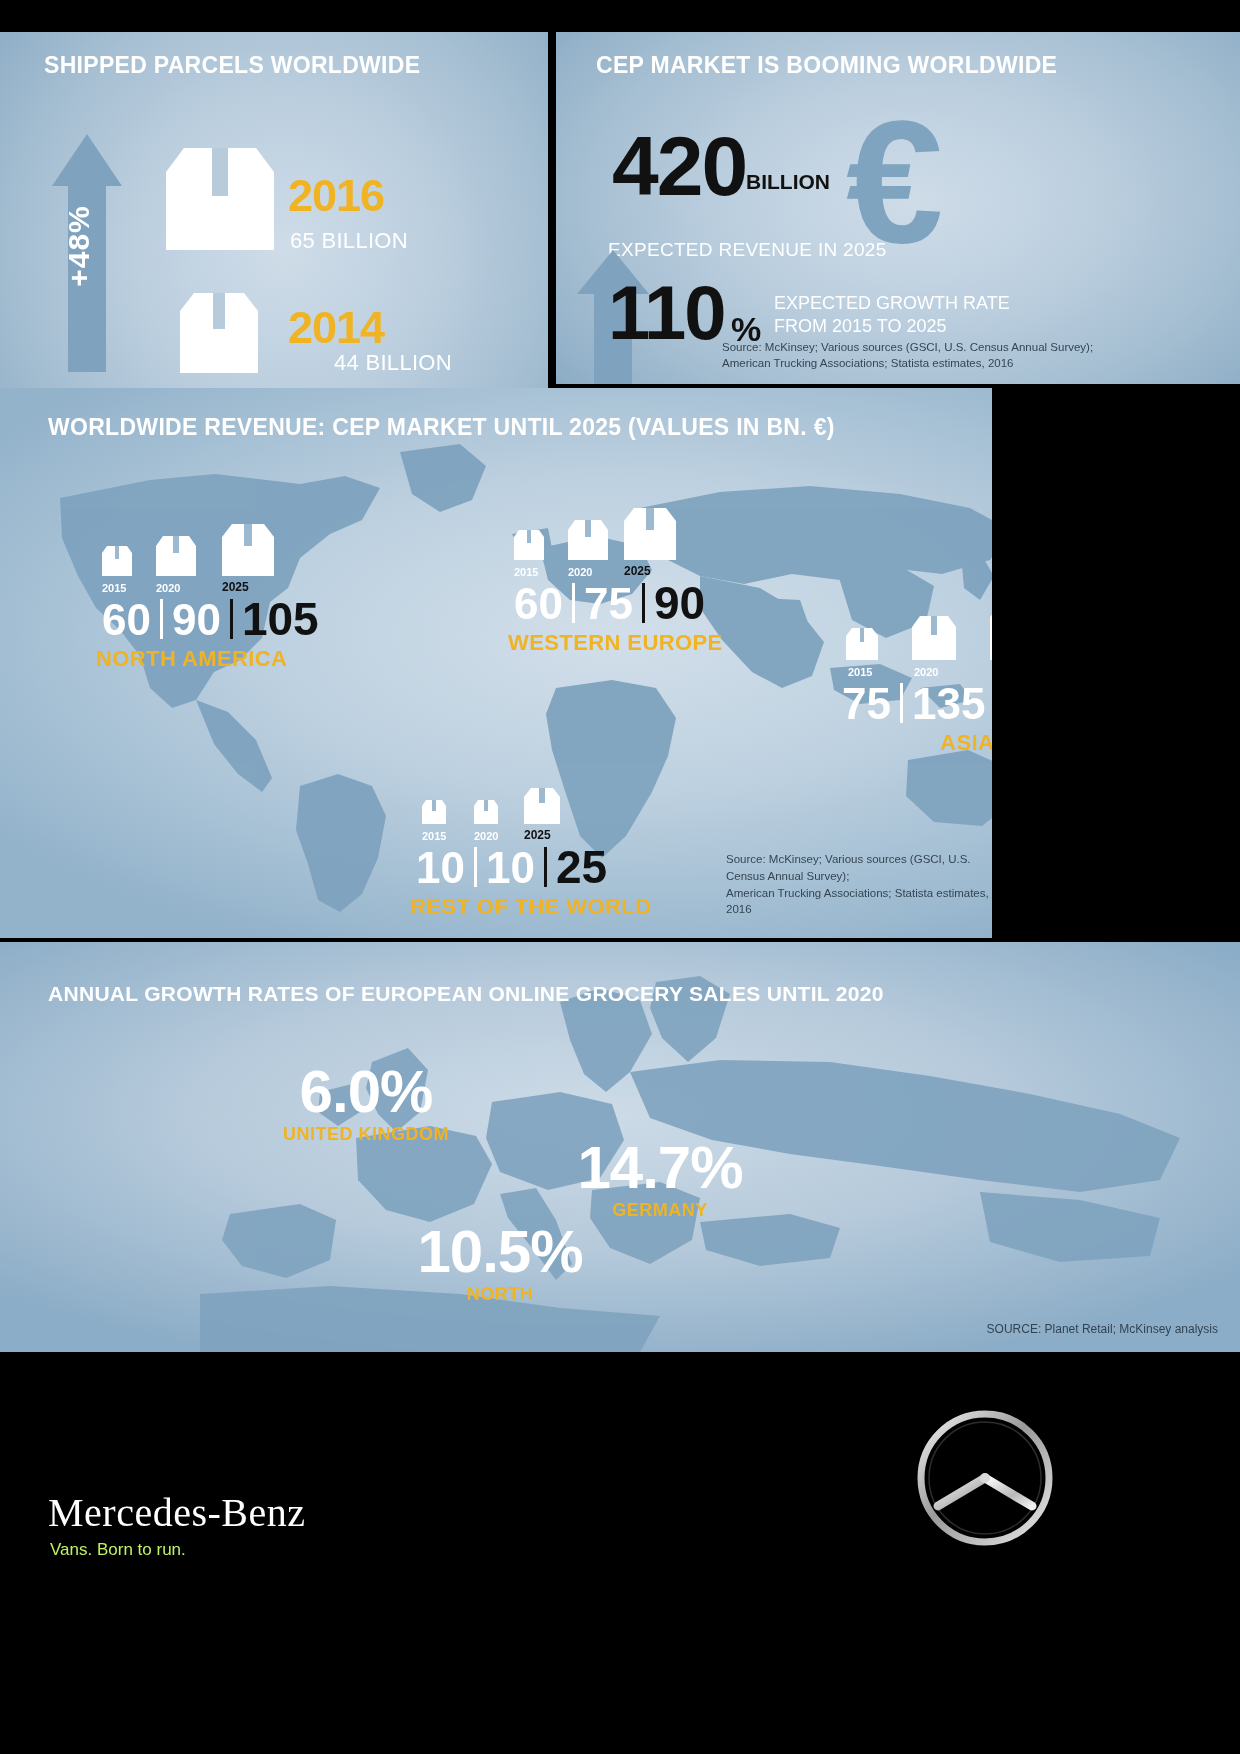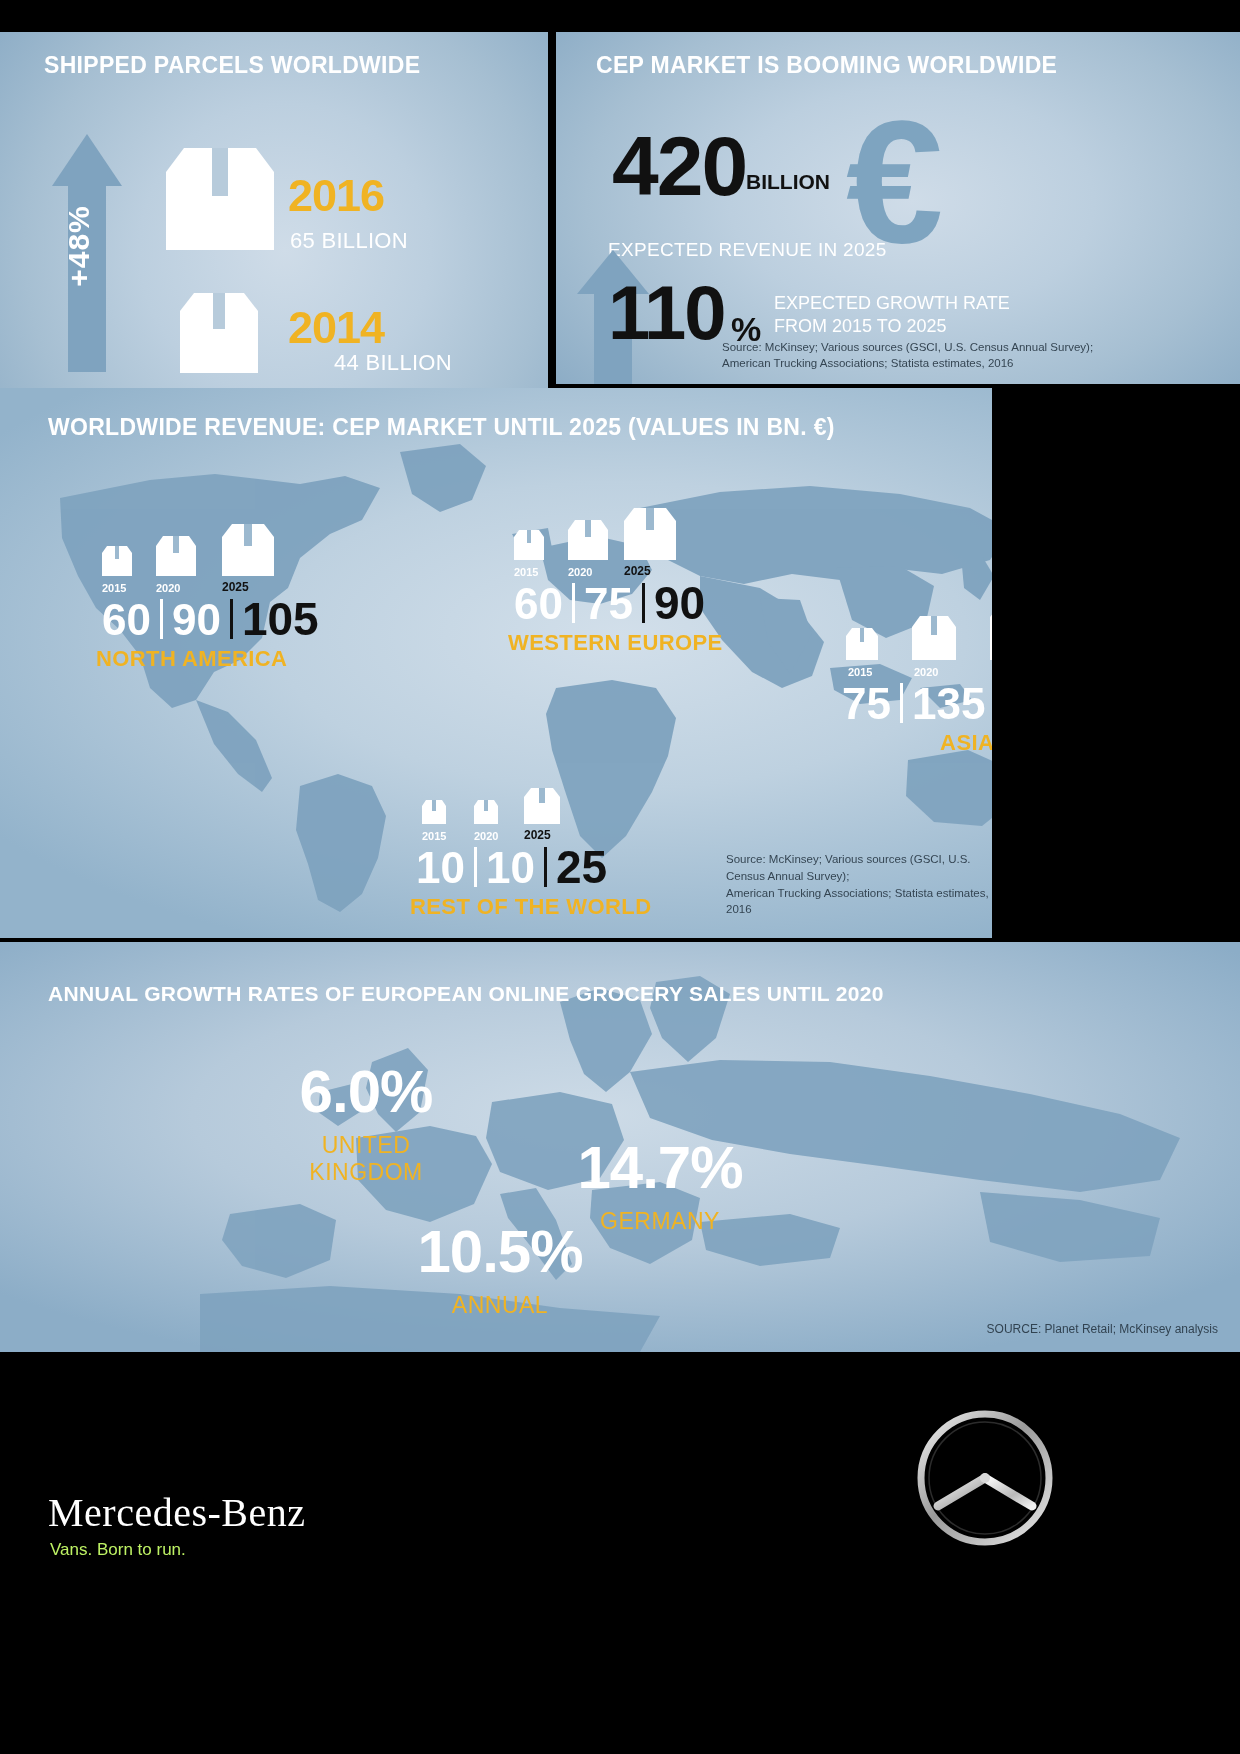--- a/index.html
+++ b/index.html
@@ -83,21 +83,21 @@
   .yrlab { position:absolute; color:#fff; font-weight:bold; font-size:11px; }
   .yrlab.dark { color:#111; font-size:12px; }
 
   
   #p4 { left:0; top:942px; width:1240px; height:410px;
         background: radial-gradient(ellipse 70% 95% at 50% 45%, #c6d6e4 0%, #b3c9da 40%, #9dbcd1 70%, #7fa4c0 100%); }
   #p4 .panel-title { position:absolute; left:48px; top:40px; font-size:21px; }
   .eusvg { position:absolute; left:0; top:0; width:1240px; height:410px; }
   .pct-block { position:absolute; text-align:center; }
   .pct-val { color:#fff; font-weight:bold; font-size:60px; line-height:1; letter-spacing:-1px; }
-  .pct-country { color:#f0b323; font-weight:normal; font-size:23px; letter-spacing:.5px; margin-top:10px; }
+  .pct-country { color:#f0b323; font-weight:bold; font-size:18px; letter-spacing:.5px; margin-top:2px; }
 
   
   #footer { position:absolute; left:0; top:1352px; width:1240px; height:402px; background:#000; }
   .mb-name { position:absolute; left:48px; top:1489px; color:#fff; font-size:40px;
              font-family:"Liberation Serif", serif; letter-spacing:.5px; }
   .mb-claim { position:absolute; left:50px; top:1540px; color:#bef264; font-size:17px;
               font-family:"Liberation Sans", sans-serif; }
   .mb-star { position:absolute; left:915px; top:1408px; width:140px; height:140px; }
 </style>
 </head>
@@ -402,21 +402,21 @@
       <div class="pct-country">UNITED KINGDOM</div>
     </div>
 
     <div class="pct-block" style="left:540px; top:196px; width:240px;">
       <div class="pct-val">14.7%</div>
       <div class="pct-country">GERMANY</div>
     </div>
 
     <div class="pct-block" style="left:380px; top:280px; width:240px;">
       <div class="pct-val">10.5%</div>
-      <div class="pct-country">ANNUAL</div>
+      <div class="pct-country">NORTH</div>
     </div>
 
     <div class="src" style="right:22px; bottom:14px; text-align:right; font-size:12px;">SOURCE: Planet Retail; McKinsey analysis</div>
   </div>
 
   <div id="footer"></div>
 
   <div class="mb-name">Mercedes-Benz</div>
   <div class="mb-claim">Vans. Born to run.</div>
 

